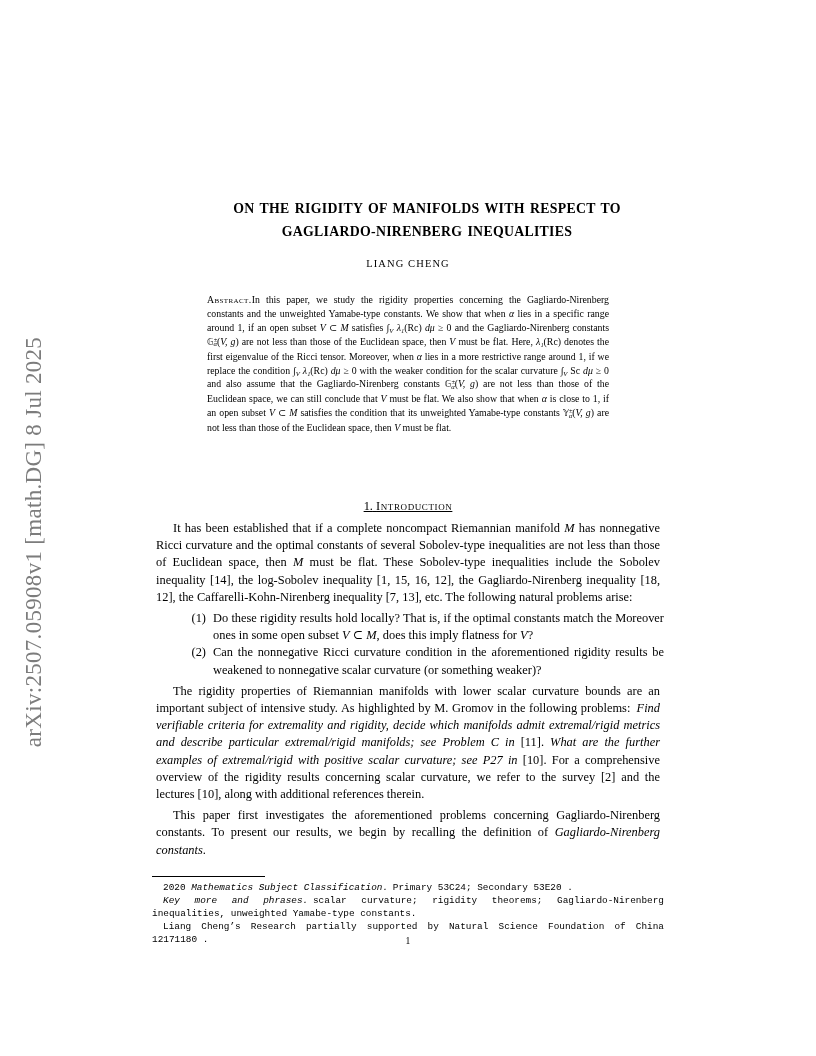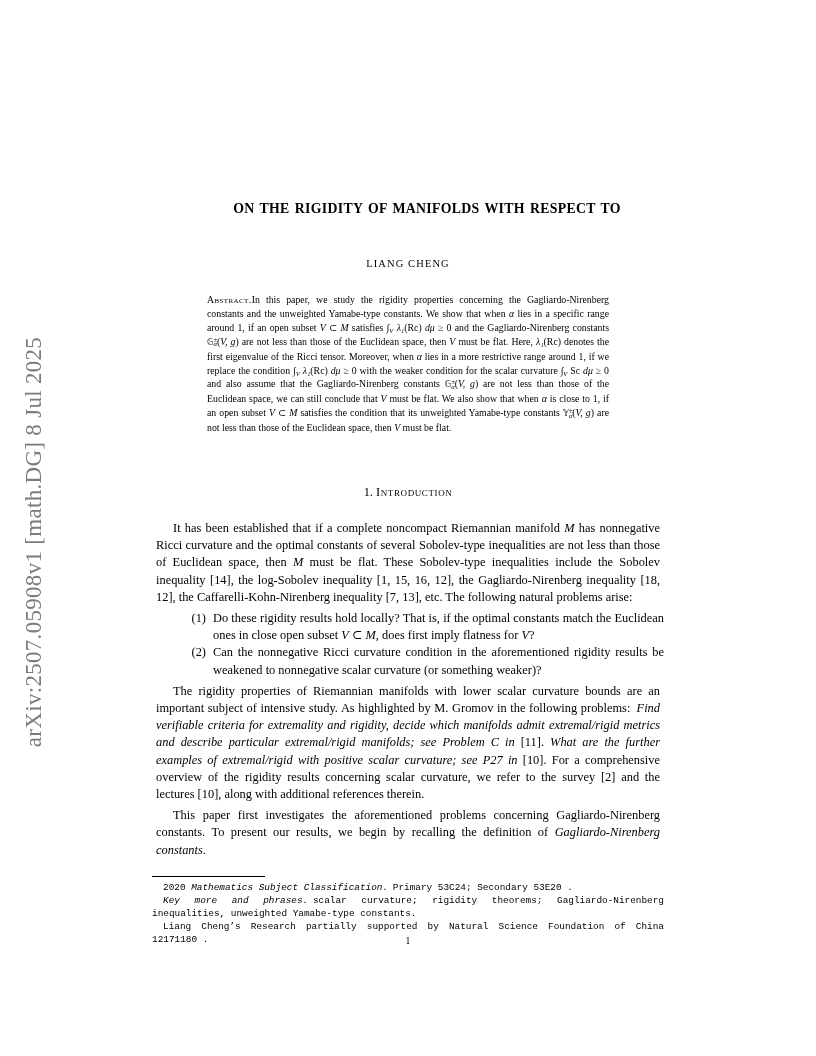--- a/index.html
+++ b/index.html
@@ -59,25 +59,26 @@
     line-height: 13.9px;
     text-align: justify;
   }
   .abs-label {
     font-variant: small-caps;
     letter-spacing: 0.4px;
   }
 
   .section-heading {
     position: absolute;
-    top: 485px; left: 0;
+    top: 499px; left: 0;
     width: 816px;
     text-align: center;
     font-size: 12.4px;
     font-weight: normal;
+    text-decoration: underline;
   }
   .sc { font-variant: small-caps; letter-spacing: 0.6px; }
 
   .body {
     position: absolute;
     top: 516px; left: 152px;
     width: 512px;
     font-size: 12.4px;
     line-height: 17.2px;
     text-align: justify;
@@ -122,40 +123,41 @@
 </style>
 </head>
 <body>
 
 <div class="page">
 
   <div class="watermark">arXiv:2507.05908v1  [math.DG]  8 Jul 2025</div>
 
   <h1 class="title-block">
     <span class="title-line">ON THE RIGIDITY OF MANIFOLDS WITH RESPECT TO</span>
+    <span class="title-line">GAGLIARDO-NIRENBERG INEQUALITIES</span>
   </h1>
 
   <div class="author">LIANG CHENG</div>
 
   <section class="abstract">
     <p><span class="abs-label">Abstract.</span><span><span>In this paper, we study the rigidity properties concerning the Gagliardo-Nirenberg constants and the unweighted Yamabe-type constants. We show that when </span><span class="i">α</span><span> lies in a specific range around 1, if an open subset </span><span class="i">V</span><span> ⊂ </span><span class="i">M</span><span> satisfies ∫</span><span class="sb">V</span><span> </span><span class="i">λ₁</span><span>(Rc) </span><span class="i">dμ</span><span> ≥ 0 and the Gagliardo-Nirenberg constants </span><span class="bb">𝔾</span><span class="sp">±</span><span class="sb">α</span><span>(</span><span class="i">V, g</span><span>) are not less than those of the Euclidean space, then </span><span class="i">V</span><span> must be flat. Here, </span><span class="i">λ₁</span><span>(Rc) denotes the first eigenvalue of the Ricci tensor. Moreover, when </span><span class="i">α</span><span> lies in a more restrictive range around 1, if we replace the condition ∫</span><span class="sb">V</span><span> </span><span class="i">λ₁</span><span>(Rc) </span><span class="i">dμ</span><span> ≥ 0 with the weaker condition for the scalar curvature ∫</span><span class="sb">V</span><span> Sc </span><span class="i">dμ</span><span> ≥ 0 and also assume that the Gagliardo-Nirenberg constants </span><span class="bb">𝔾</span><span class="sp">±</span><span class="sb">α</span><span>(</span><span class="i">V, g</span><span>) are not less than those of the Euclidean space, we can still conclude that </span><span class="i">V</span><span> must be flat. We also show that when </span><span class="i">α</span><span> is close to 1, if an open subset </span><span class="i">V</span><span> ⊂ </span><span class="i">M</span><span> satisfies the condition that its unweighted Yamabe-type constants </span><span class="bb">𝕐</span><span class="sp">±</span><span class="sb">α</span><span>(</span><span class="i">V, g</span><span>) are not less than those of the Euclidean space, then </span><span class="i">V</span><span> must be flat.</span></span></p>
   </section>
 
   <h2 class="section-heading">
     <span>1.</span>
     <span class="sc">Introduction</span>
   </h2>
 
   <main class="body">
     <p class="indent"><span>It has been established that if a complete noncompact Riemannian manifold </span><span class="i">M</span><span> has nonnegative Ricci curvature and the optimal constants of several Sobolev-type inequalities are not less than those of Euclidean space, then </span><span class="i">M</span><span> must be flat. These Sobolev-type inequalities include the Sobolev inequality [14], the log-Sobolev inequality [1, 15, 16, 12], the Gagliardo-Nirenberg inequality [18, 12], the Caffarelli-Kohn-Nirenberg inequality [7, 13], etc. The following natural problems arise:</span></p>
 
     <div class="list">
       <div class="li">
         <span class="li-num">(1)</span>
-        <span class="li-text"><span>Do these rigidity results hold locally? That is, if the optimal constants match the Euclidean ones in close open subset </span><span class="i">V</span><span> ⊂ </span><span class="i">M</span><span>, does first imply flatness for </span><span class="i">V</span><span>?</span></span>
+        <span class="li-text"><span>Do these rigidity results hold locally? That is, if the optimal constants match the Moreover ones in some open subset </span><span class="i">V</span><span> ⊂ </span><span class="i">M</span><span>, does this imply flatness for </span><span class="i">V</span><span>?</span></span>
       </div>
       <div class="li">
         <span class="li-num">(2)</span>
         <span class="li-text"><span>Can the nonnegative Ricci curvature condition in the aforementioned rigidity results be weakened to nonnegative scalar curvature (or something weaker)?</span></span>
       </div>
     </div>
 
     <p class="indent"><span>The rigidity properties of Riemannian manifolds with lower scalar curvature bounds are an important subject of intensive study. As highlighted by M. Gromov in the following problems: </span><span class="i">Find verifiable criteria for extremality and rigidity, decide which manifolds admit extremal/rigid metrics and describe particular extremal/rigid manifolds; see Problem C in </span><span>[11]. </span><span class="i">What are the further examples of extremal/rigid with positive scalar curvature; see P27 in </span><span>[10]. For a comprehensive overview of the rigidity results concerning scalar curvature, we refer to the survey [2] and the lectures [10], along with additional references therein.</span></p>
     <p class="indent"><span>This paper first investigates the aforementioned problems concerning Gagliardo-Nirenberg constants. To present our results, we begin by recalling the definition of </span><span class="i">Gagliardo-Nirenberg constants</span><span>.</span></p>
   </main>

